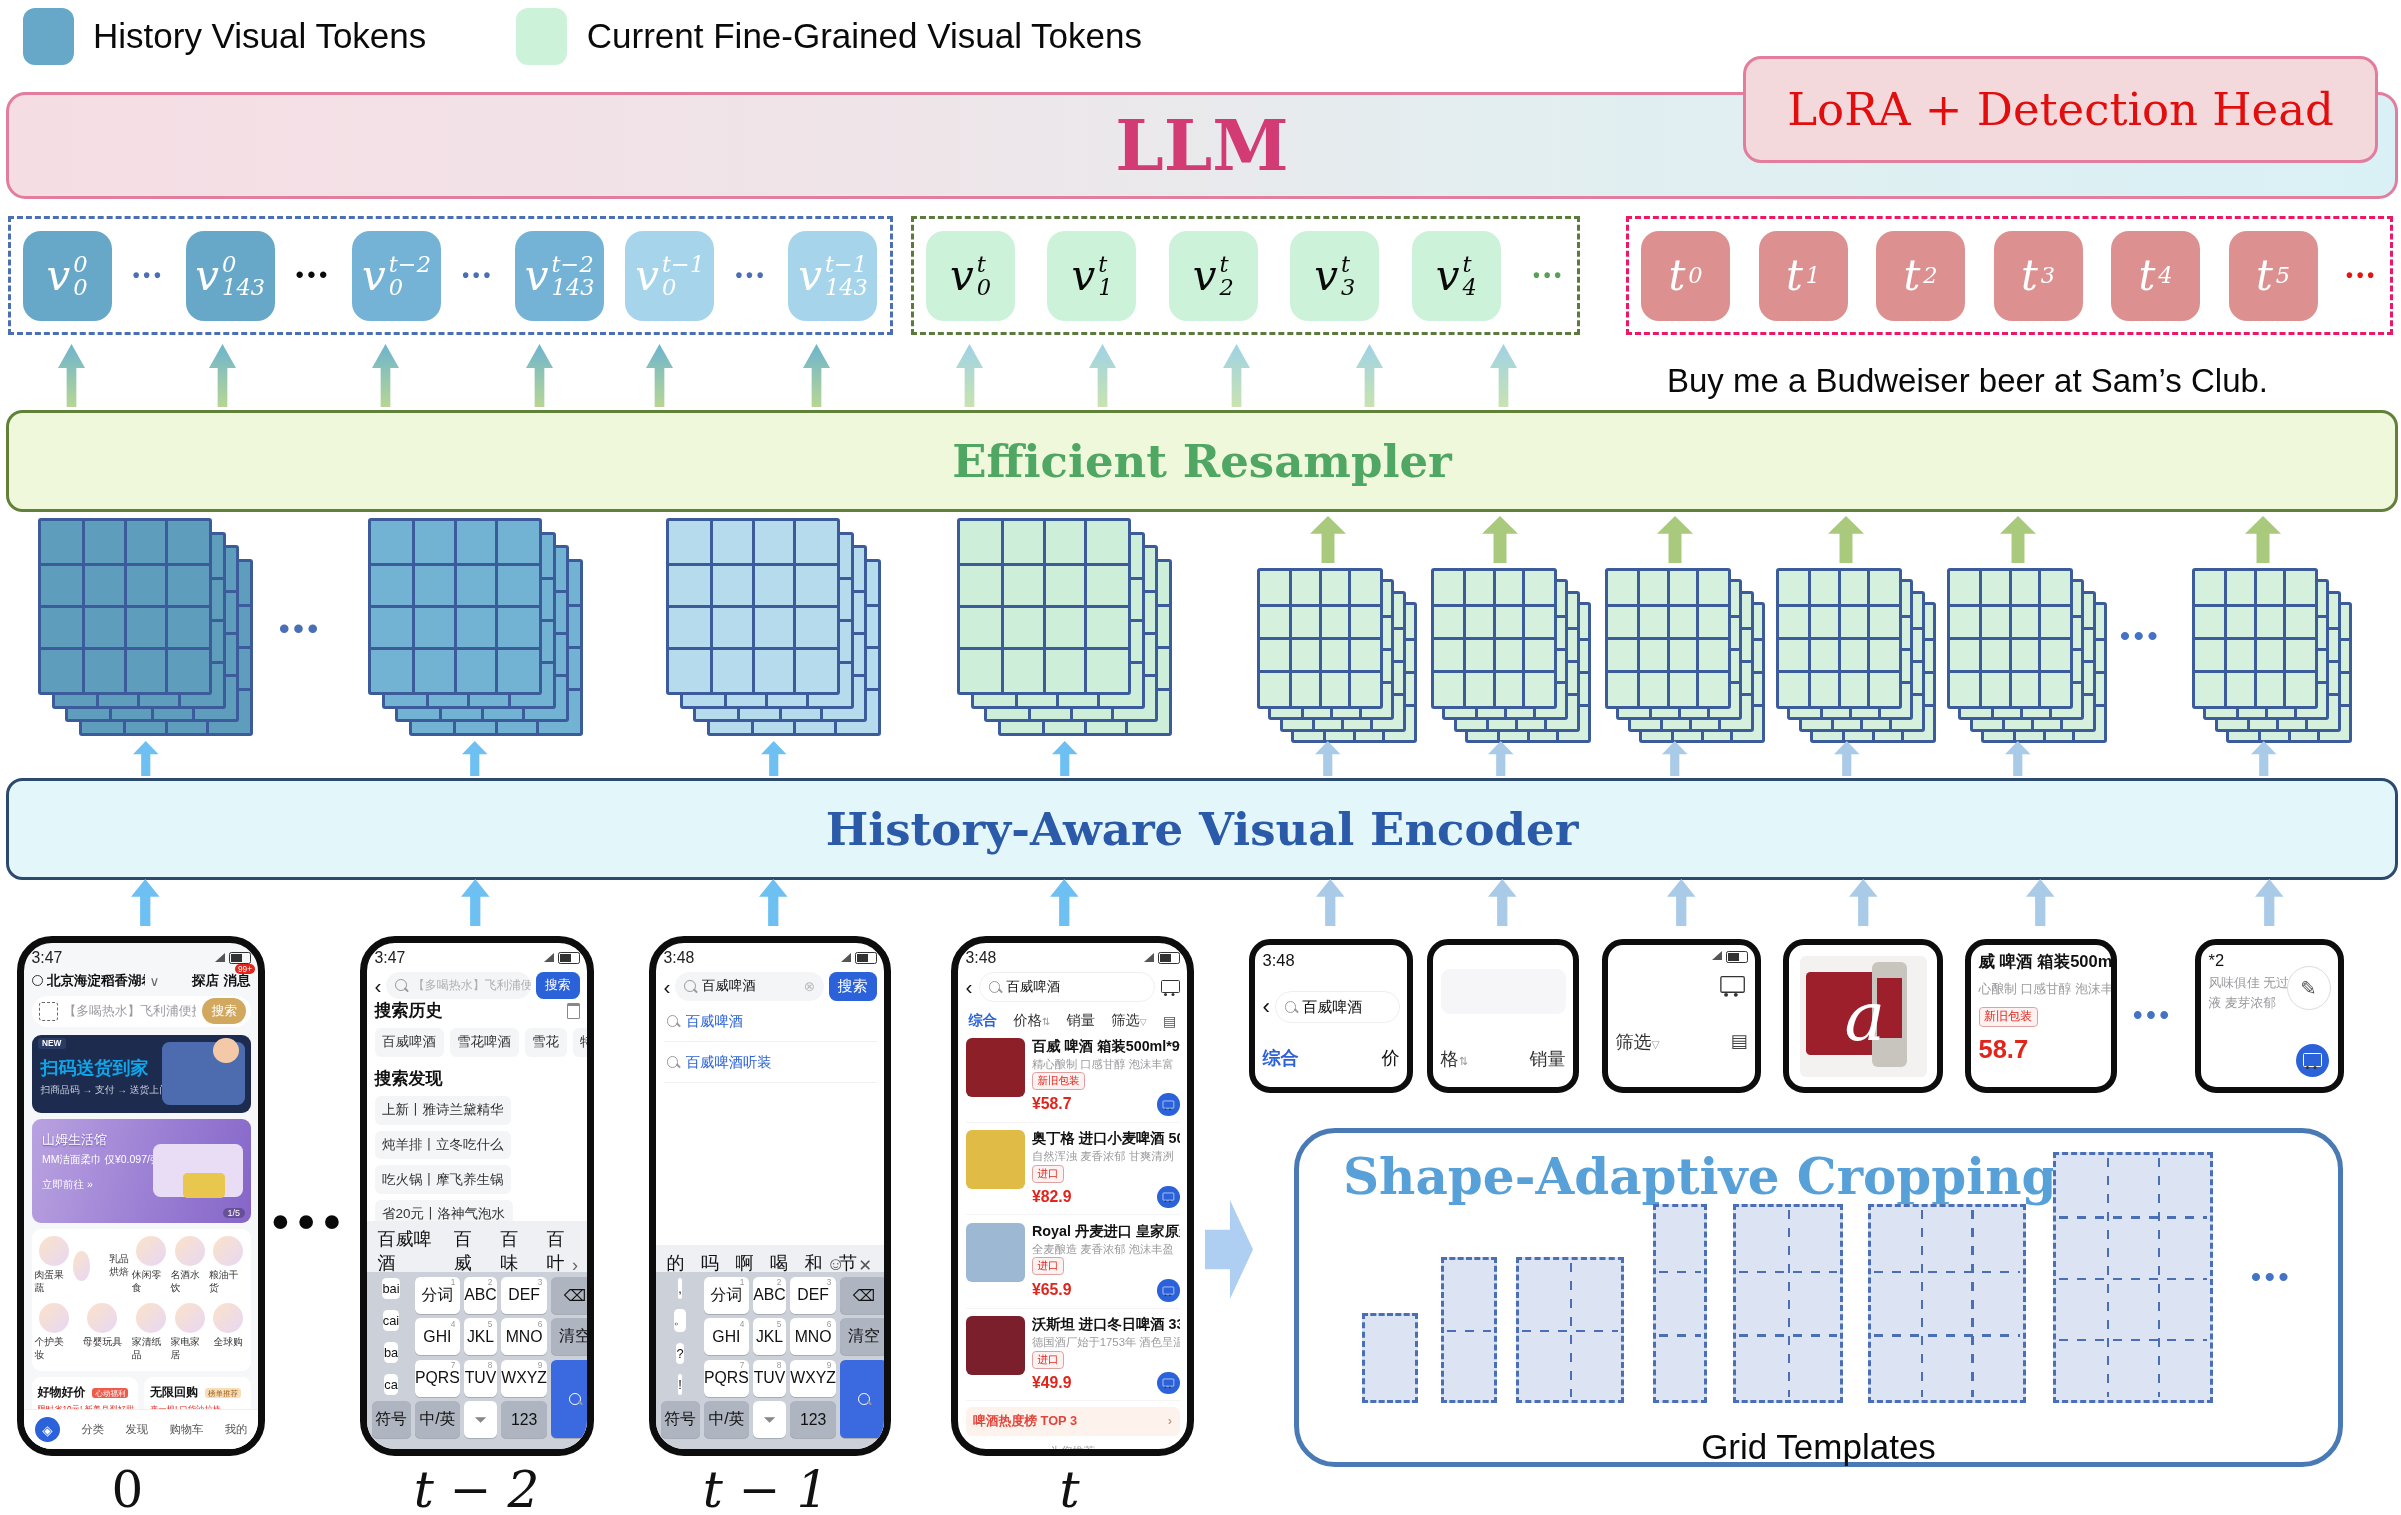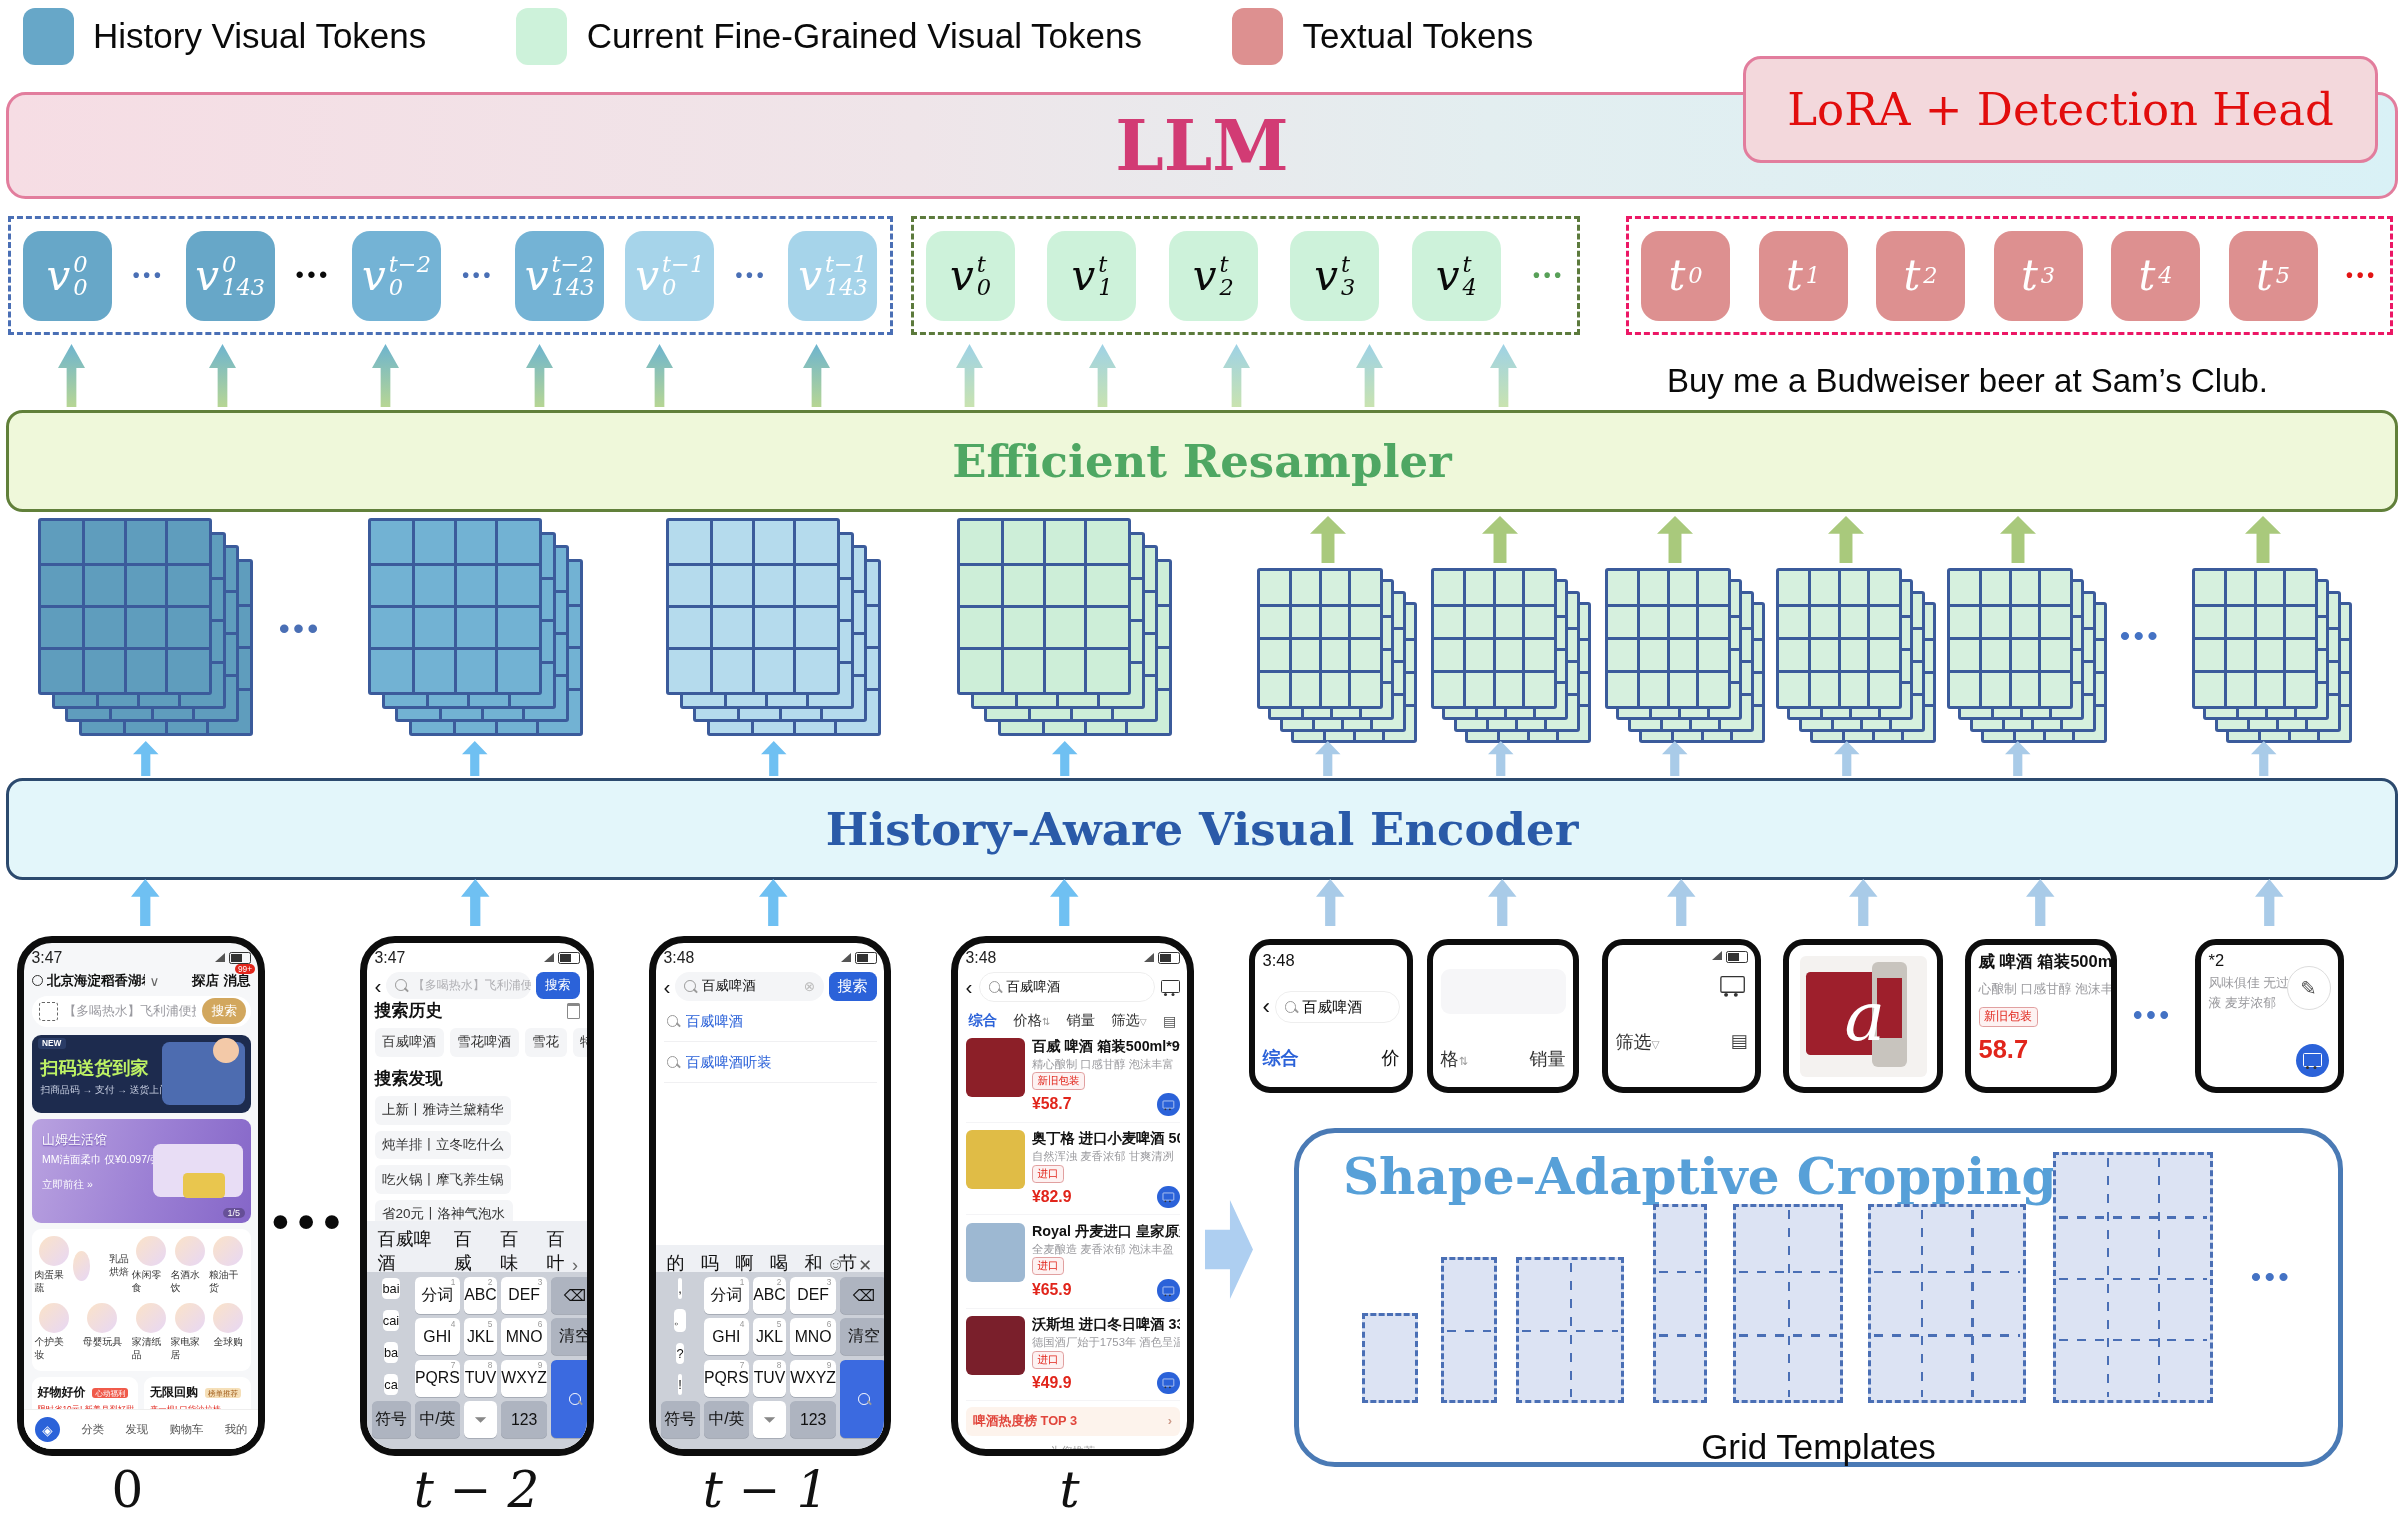--- a/index.html
+++ b/index.html
@@ -134,24 +134,20 @@
 
 <div class="abs" style="left:22.5px;top:7.5px;display:flex;gap:90px;">
   <div class="legend-item">
     <span class="swatch" style="background:#67a7c8;"></span>
     <span class="legend-label">History Visual Tokens</span>
   </div>
   <div class="legend-item">
     <span class="swatch" style="background:#cdf2da;"></span>
     <span class="legend-label">Current Fine-Grained Visual Tokens</span>
   </div>
-  <div class="legend-item">
-    <span class="swatch" style="background:#dd9090;"></span>
-    <span class="legend-label">Textual Tokens</span>
-  </div>
 </div>
 
 <div class="abs bigbar llm-bar">
   <span class="llm-label serif">LLM</span>
 </div>
 <div class="abs bigbar lora-box">
   <span class="lora-label serif">LoRA + Detection Head</span>
 </div>
 
 <div class="dashbox dash-blue">
@@ -423,21 +419,21 @@
         <span style="position:absolute;top:-7.5px;right:-4.5px;background:#e1251b;color:#fff;font-size:8.3px;border-radius:6px;padding:0 3px;">99+</span>
       </span>
     </div>
     <div class="flex" style="align-items:center;gap:6px;margin-top:6px;background:#fff;border-radius:16.5px;height:31.5px;padding:0 4.5px 0 7.5px;">
       <span class="ico-scan"></span>
       <span style="flex:1;color:#9a9aa0;font-size:12.8px;white-space:nowrap;overflow:hidden;">【多喝热水】飞利浦便携烧水杯仅¥99</span>
       <span style="background:#d2a75e;color:#fff;border-radius:13.5px;padding:4.5px 9px;font-size:12.8px;">搜索</span>
     </div>
     <div style="position:relative;margin-top:7.5px;background:#1d2b4e;border-radius:9px;height:78px;padding:10.5px 9px;box-sizing:border-box;overflow:hidden;">
       <span style="position:absolute;left:6px;top:3px;background:#2a3c66;color:#fff;font-size:8.3px;font-weight:bold;padding:0.8px 4.5px;border-radius:3px;">NEW</span>
-      <div style="color:#bef264;font-size:18px;font-weight:bold;margin-top:10.5px;">扫码送货到家</div>
+      <div style="color:#0ea5e9;font-size:18px;font-weight:bold;margin-top:10.5px;">扫码送货到家</div>
       <div style="color:#c6cde0;font-size:9.8px;margin-top:4.5px;">扫商品码 → 支付 → 送货上门</div>
       <span style="position:absolute;right:6px;top:7.5px;width:83px;height:63px;background:#4d6cb0;border-radius:7.5px;"></span>
       <span style="position:absolute;right:12px;top:3px;width:25.5px;height:25.5px;background:#f3c9a8;border-radius:50%;"></span>
     </div>
     <div style="position:relative;margin-top:6px;background:linear-gradient(105deg,#b9a2e0 0%,#9b7fd4 55%,#8566c8 100%);border-radius:9px;height:104px;padding:12px 10.5px;box-sizing:border-box;overflow:hidden;color:#fff;">
       <div style="font-size:13px;font-weight:normal;text-shadow:0 0.8px 1.5px #6a4ab0;">山姆生活馆</div>
       <div style="font-size:10.5px;margin-top:4.5px;">MM洁面柔巾 仅¥0.097/张</div>
       <div style="font-size:10.5px;margin-top:10.5px;opacity:.95;">立即前往 »</div>
       <span style="position:absolute;right:7.5px;top:25.5px;width:90px;height:53px;background:#e8ddf5;border-radius:7.5px;"></span>
       <span style="position:absolute;right:25.5px;top:54px;width:42px;height:25.5px;background:#e9c64e;border-radius:4.5px;"></span>

